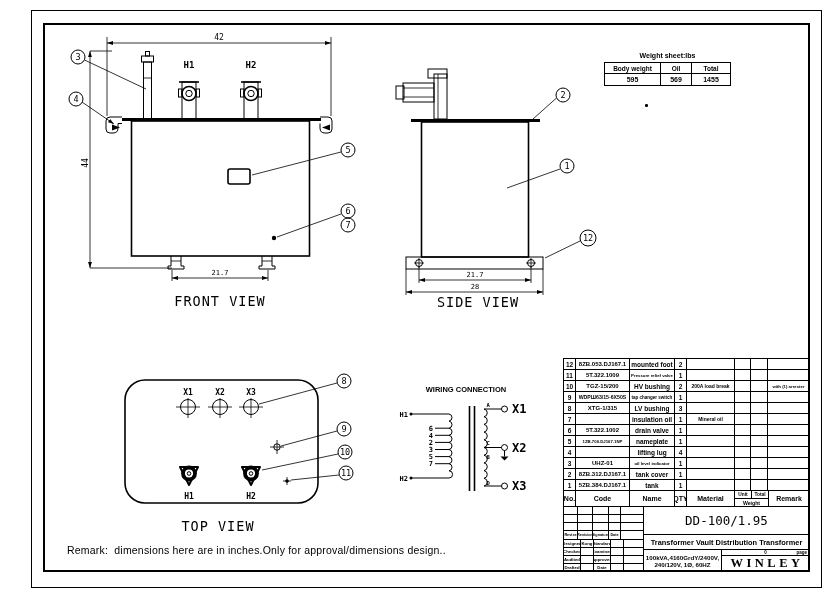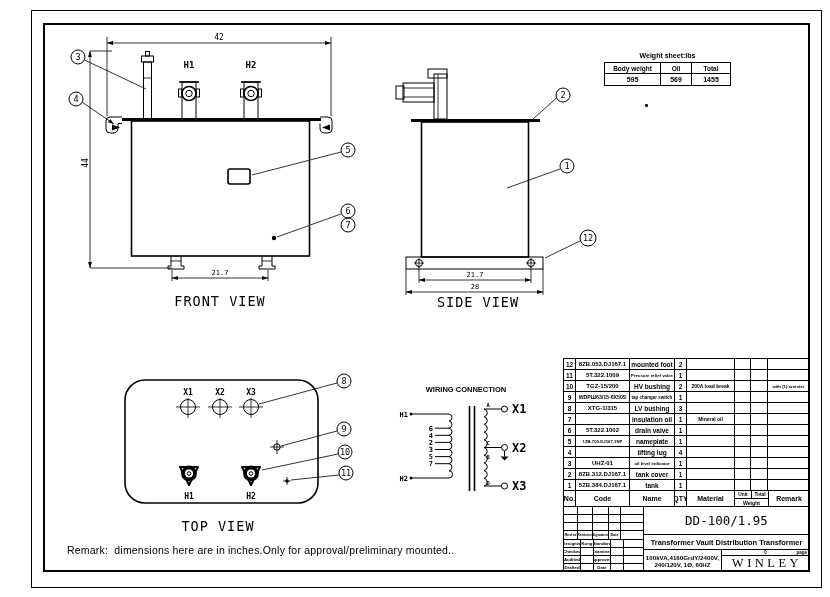--- a/index.html
+++ b/index.html
@@ -556,21 +556,21 @@
         <div style="width:77px;border-right:1px solid #000;display:flex;flex-direction:column;align-items:center;justify-content:center;">
           <div style="font-size:6.2px;font-weight:bold;white-space:nowrap;">100kVA,4160GrdY/2400V,</div>
           <div style="font-size:6.2px;font-weight:bold;white-space:nowrap;">240/120V, 1Ø, 60HZ</div>
         </div>
         <div style="flex:1;display:flex;flex-direction:column;min-width:0;">
           <div style="height:7px;border-bottom:1px solid #000;position:relative;display:flex;align-items:center;justify-content:center;">
             <span style="font-size:4.5px;font-weight:bold;">0</span>
             <span style="position:absolute;right:2px;font-size:4.5px;font-weight:bold;">page</span>
           </div>
           <div style="flex:1;display:flex;align-items:center;justify-content:center;
-                      font-family:'Liberation Serif',serif;font-size:12.5px;letter-spacing:3.5px;padding-left:3px;">WINLEY</div>
+                      font-family:'Liberation Serif',serif;font-size:12.5px;letter-spacing:3.5px;padding-left:3px;font-weight:bold;">WINLEY</div>
         </div>
       </div>
     </div>
   </div>
 
-  <div class="abs" style="left:67px;top:544px;font-size:10.5px;letter-spacing:0.2px;white-space:pre;">Remark:  dimensions here are in inches.Only for approval/preliminary mounted..</div>
+  <div class="abs" style="left:67px;top:544px;font-size:10.5px;letter-spacing:0.2px;white-space:pre;">Remark:  dimensions here are in inches.Only for approval/dimensions design..</div>
 
 </div>
 
 </body></html>

